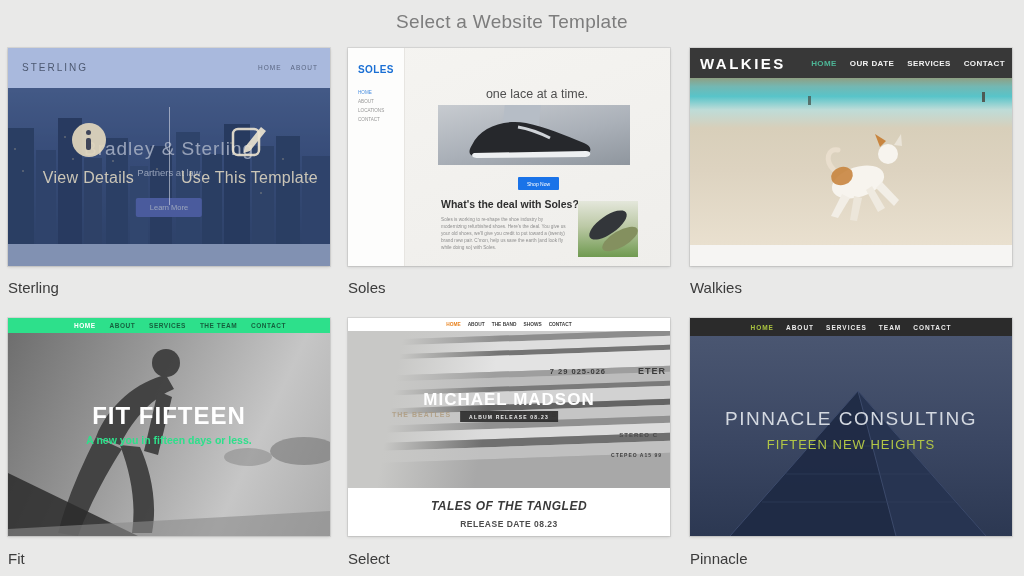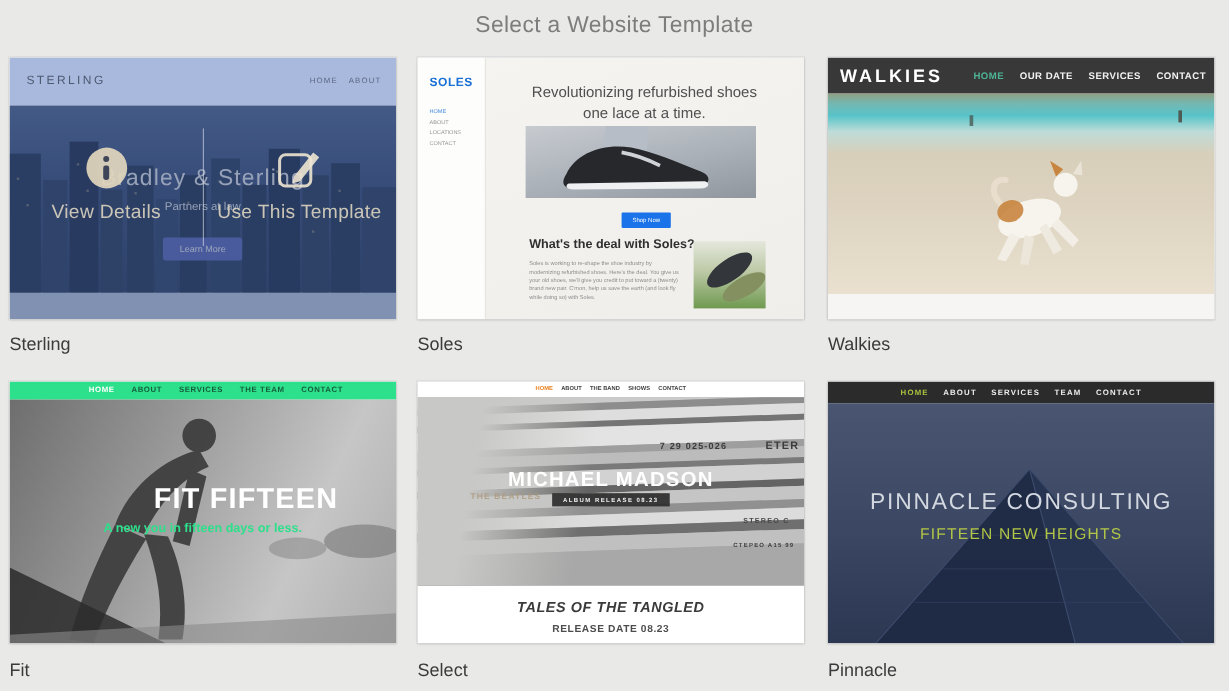--- a/index.html
+++ b/index.html
@@ -65,21 +65,21 @@
   .wa-footer{position:absolute;bottom:0;left:0;right:0;height:21px;background:#f6f5f3;}
 
   
   .fi-nav{position:absolute;top:0;left:0;right:0;height:15px;background:#2de08b;display:flex;
           align-items:center;gap:14px;padding-left:66px;font-size:6.5px;font-weight:bold;
           letter-spacing:.5px;color:rgba(15,60,40,.8);}
   .fi-nav .active{color:#fff;}
   .fi-img{position:absolute;top:15px;left:0;right:0;bottom:0;
           background:linear-gradient(115deg,#6e6e6e 0%,#979797 35%,#c6c6c6 72%,#adadad 100%);}
   .fi-h{position:absolute;top:84px;left:0;width:100%;text-align:center;font-size:24px;font-weight:800;
-        color:#fff;letter-spacing:1px;margin-left:36px;}
+        color:#fff;letter-spacing:1px;}
   .fi-sub{position:absolute;top:116px;left:0;width:100%;text-align:center;font-size:10.5px;
           font-weight:bold;color:#2de08b;}
 
   
   .gu-nav{position:absolute;top:0;left:0;right:0;height:13px;background:#fff;display:flex;
           justify-content:center;align-items:center;gap:7px;font-size:4.8px;font-weight:bold;color:#3f3f3f;}
   .gu-nav .active{color:#e8821e;}
   .gu-img{position:absolute;top:13px;left:0;right:0;height:157px;background:#b0b0b0;overflow:hidden;}
   .gu-stack{position:absolute;top:-6px;left:-8px;width:112%;transform:rotate(-2deg);}
   .gu-stack div{width:100%;}
@@ -181,21 +181,20 @@
   <div class="card" style="left:348px;top:48px;">
     <div class="so-bg"></div>
     <div class="so-side"></div>
     <div class="so-logo">SOLES</div>
     <div class="so-nav">
       <div class="active">HOME</div>
       <div>ABOUT</div>
       <div>LOCATIONS</div>
       <div>CONTACT</div>
     </div>
-    <div class="so-h" style="top:22px;">Revolutionizing refurbished shoes</div>
     <div class="so-h" style="top:39px;">one lace at a time.</div>
     <div class="so-img">
       <svg width="192" height="60" viewBox="0 0 192 60">
         <rect x="66" y="-4" width="36" height="24" fill="#b6bdc6" transform="rotate(6 84 8)"></rect>
         <path d="M34 40 C42 22 66 14 88 18 C108 22 126 30 146 38 C156 42 154 50 142 51 L40 52 C30 52 30 46 34 40 Z" fill="#26282c"></path>
         <path d="M36 48 L148 46 C154 46 154 52 146 52 L40 53 C33 53 33 49 36 48 Z" fill="#eef0f2"></path>
         <path d="M80 22 C92 24 102 28 112 33" stroke="#cfd3d8" stroke-width="3" fill="none"></path>
       </svg>
     </div>
     <div class="so-cta">Shop Now</div>

